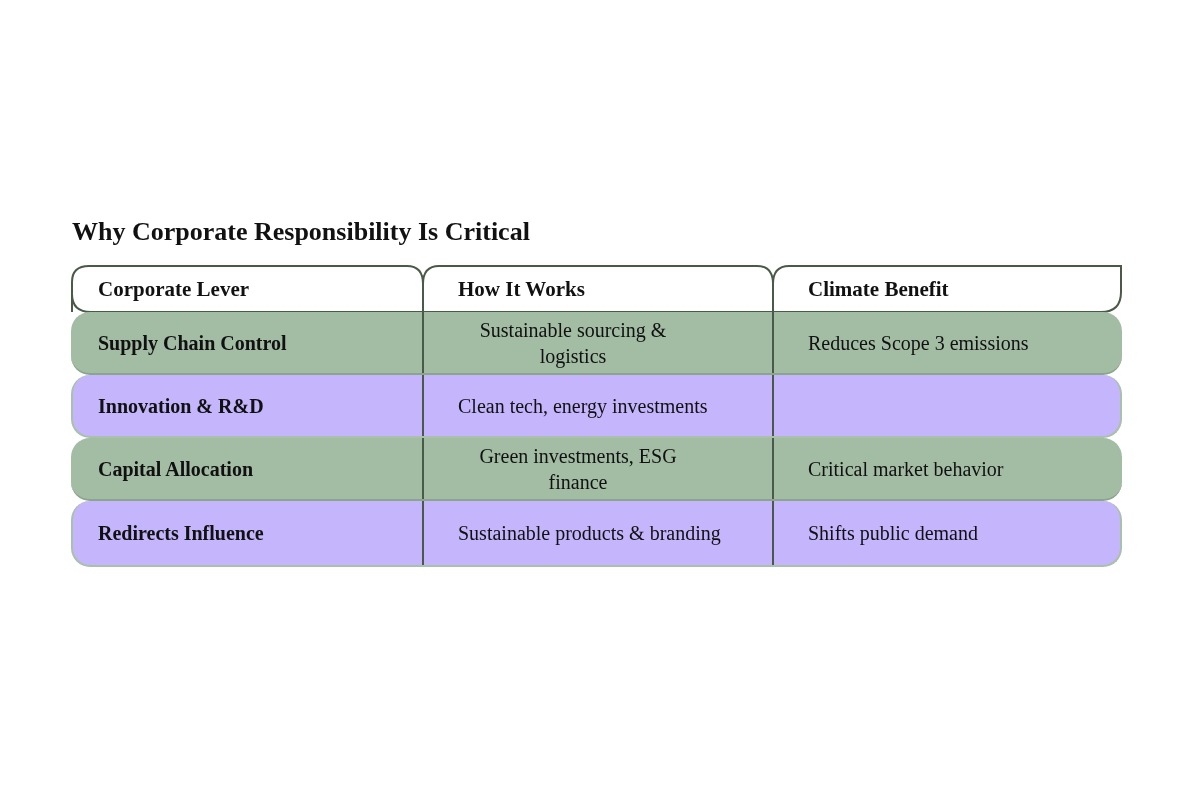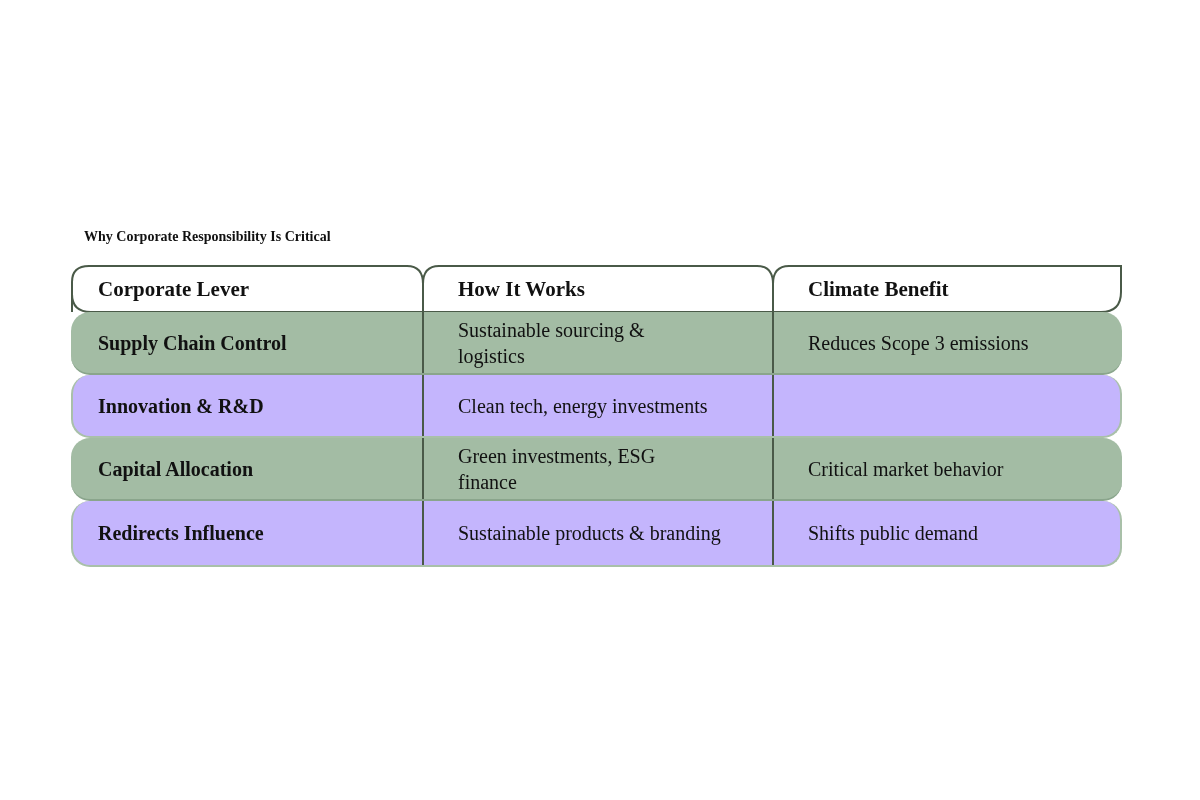--- a/index.html
+++ b/index.html
@@ -1,19 +1,19 @@
 <!DOCTYPE html>
 <html><head>
 <meta charset="utf-8">
 <style>
   html, body { margin:0; padding:0; background:#ffffff; }
   body { width:1200px; height:800px; position:relative; overflow:hidden;
          font-family:"Liberation Serif", "DejaVu Serif", serif; color:#111; }
-  .title { position:absolute; left:72px; top:217px; font-size:14px; font-weight:bold; margin:12px; }
-  .table { position:absolute; left:71px; top:264px; width:1051px; }
+  .title { position:absolute; left:72px; top:217px; font-size:26px; font-weight:bold; margin:0; }
+  .table { position:absolute; left:71px; top:264px; width:1051px;text-align:center; }
   .hdr { position:relative; height:48px; }
   .hdr svg { position:absolute; left:0; top:0; }
   .hcell { position:absolute; top:0; height:48px; line-height:50px; font-size:21px; font-weight:bold; }
   .row { position:relative; height:63px; border-bottom:2px solid #a9c0a9; box-sizing:border-box;border-radius:19px; }
   .row.g { background:#a3bca4; border-bottom:2px solid #8aa58c; }
   .row.w { background:#c4b5fd; border-left:2px solid #a9c0a9; border-right:2px solid #a9c0a9; }
   .cell { position:absolute; top:0; height:100%; display:flex; align-items:center; font-size:20px; line-height:26px; }
   .c1 { left:27px; width:320px; font-weight:bold; }
   .c2 { left:387px; width:310px; }
   .c3 { left:737px; width:310px; }

